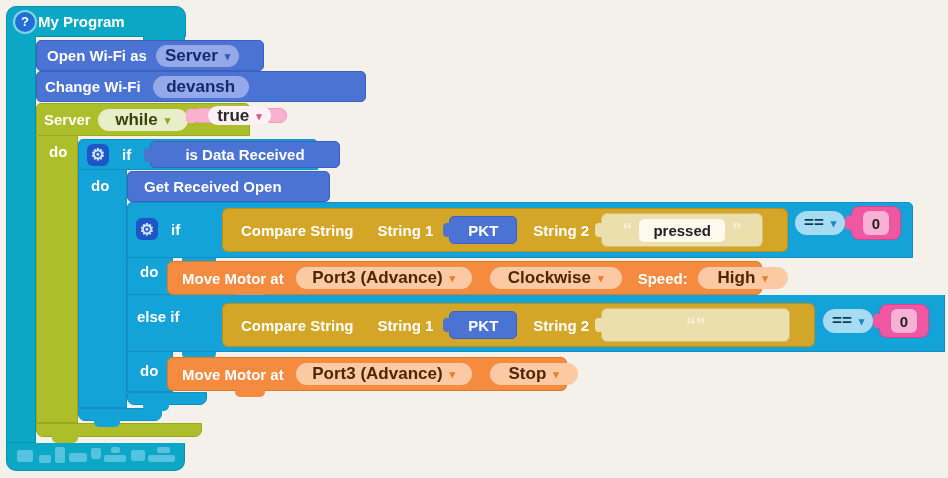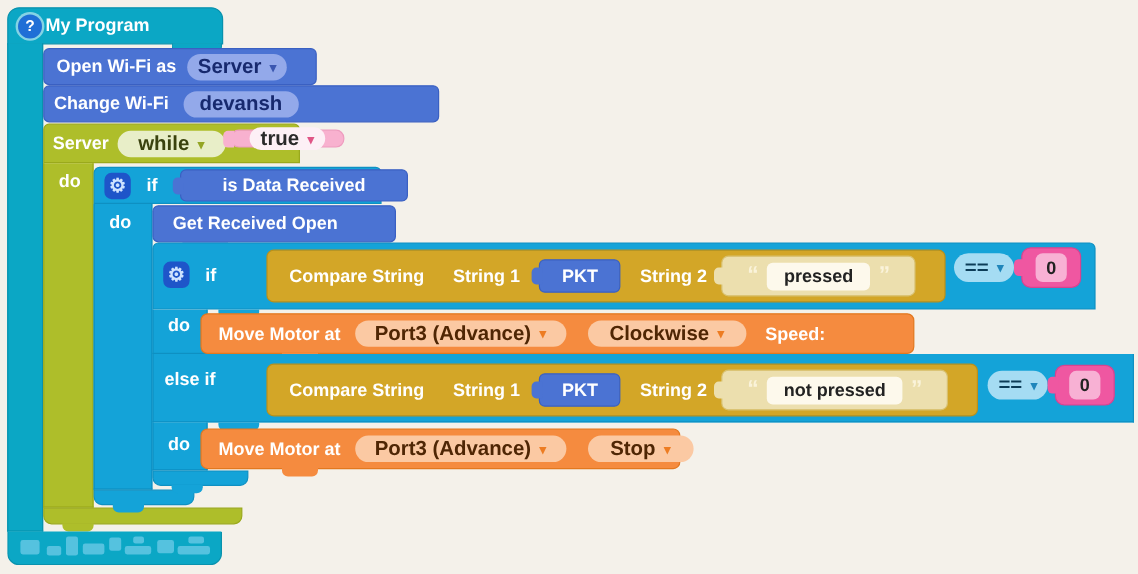--- a/index.html
+++ b/index.html
@@ -146,38 +146,41 @@
     <span>Move Motor at</span>
     <span class="pill orangepill" style="margin-left:12px;min-width:158px;">
       <span>Port3 (Advance)</span>
       <span class="arr"></span>
     </span>
     <span class="pill orangepill" style="margin-left:18px;min-width:114px;">
       <span>Clockwise</span>
       <span class="arr"></span>
     </span>
     <span style="margin-left:16px;">Speed:</span>
+    <span class="pill orangepill" style="margin-left:10px;min-width:72px;">
+      <span>High</span>
+      <span class="arr"></span>
+    </span>
   </div>
   <div class="bump" style="left:235px;top:294px;width:30px;background:#f58b3f;"></div>
 
   <div class="abs cyan" style="left:127px;top:295px;width:818px;height:57px;border-top:none;">
     <span class="row" style="position:absolute;left:9px;top:13px;">else if</span>
   </div>
   <div class="abs gold row" style="left:222px;top:303px;width:593px;height:44px;padding-left:18px;">
     <span>Compare String</span>
     <span style="margin-left:24px;">String 1</span>
     <span class="abs blue row" style="position:relative;margin-left:16px;width:68px;height:28px;justify-content:center;">
       <span class="vtab"></span>
       <span>PKT</span>
     </span>
     <span style="margin-left:16px;">String 2</span>
     <span class="cream row" style="position:relative;margin-left:12px;width:187px;height:32px;justify-content:center;">
       <span class="vtab"></span>
       <span style="font-size:19px;">“</span>
-      <span class="field" style="margin:0 7px;min-width:113px;">not pressed</span>
       <span style="font-size:19px;">”</span>
     </span>
   </div>
   <span class="abs pill lightbluepill" style="left:823px;top:309px;min-width:50px;height:24px;">
     <span>==</span>
     <span class="arr"></span>
   </span>
   <div class="abs pink0 row" style="left:879px;top:304px;width:50px;height:34px;justify-content:center;">
     <div class="vtab"></div>
     <span class="field" style="background:#f8b1d4;min-width:26px;height:24px;border-radius:6px;">0</span>

